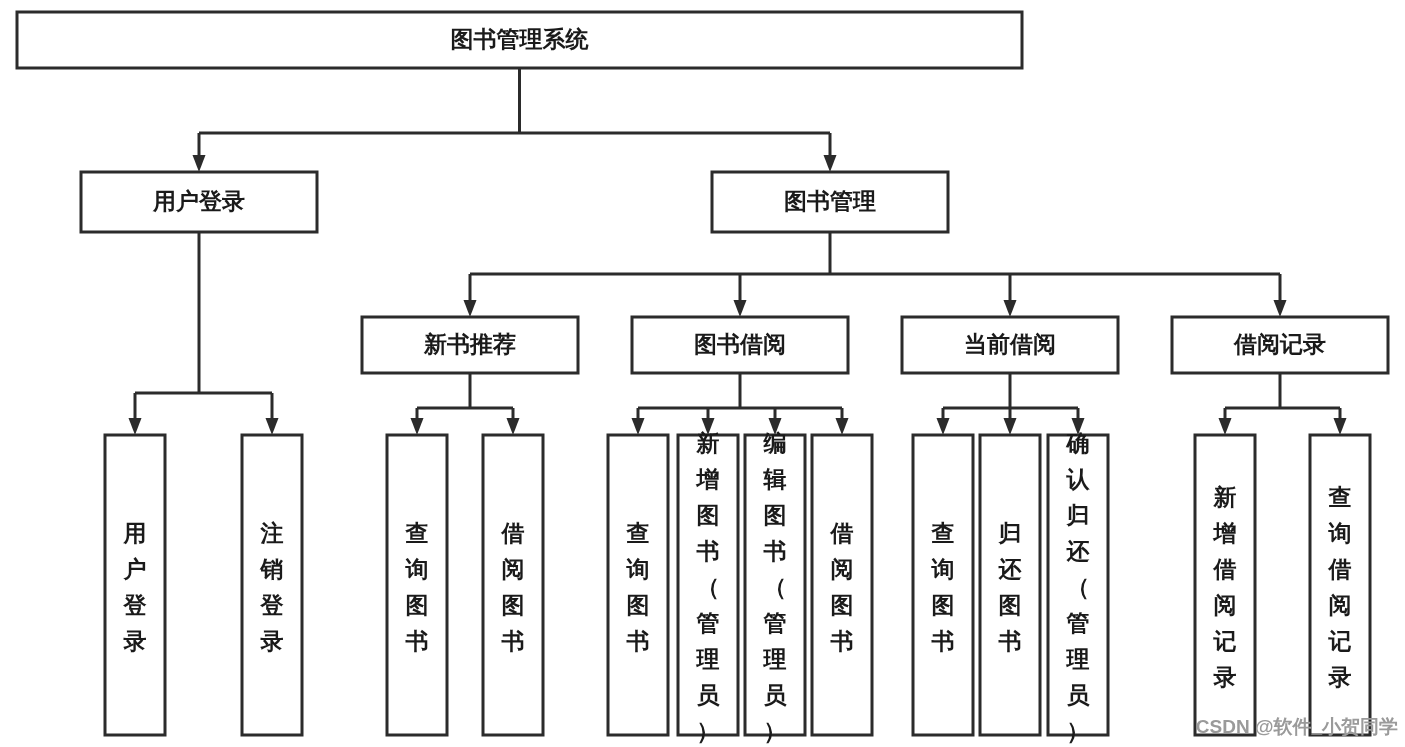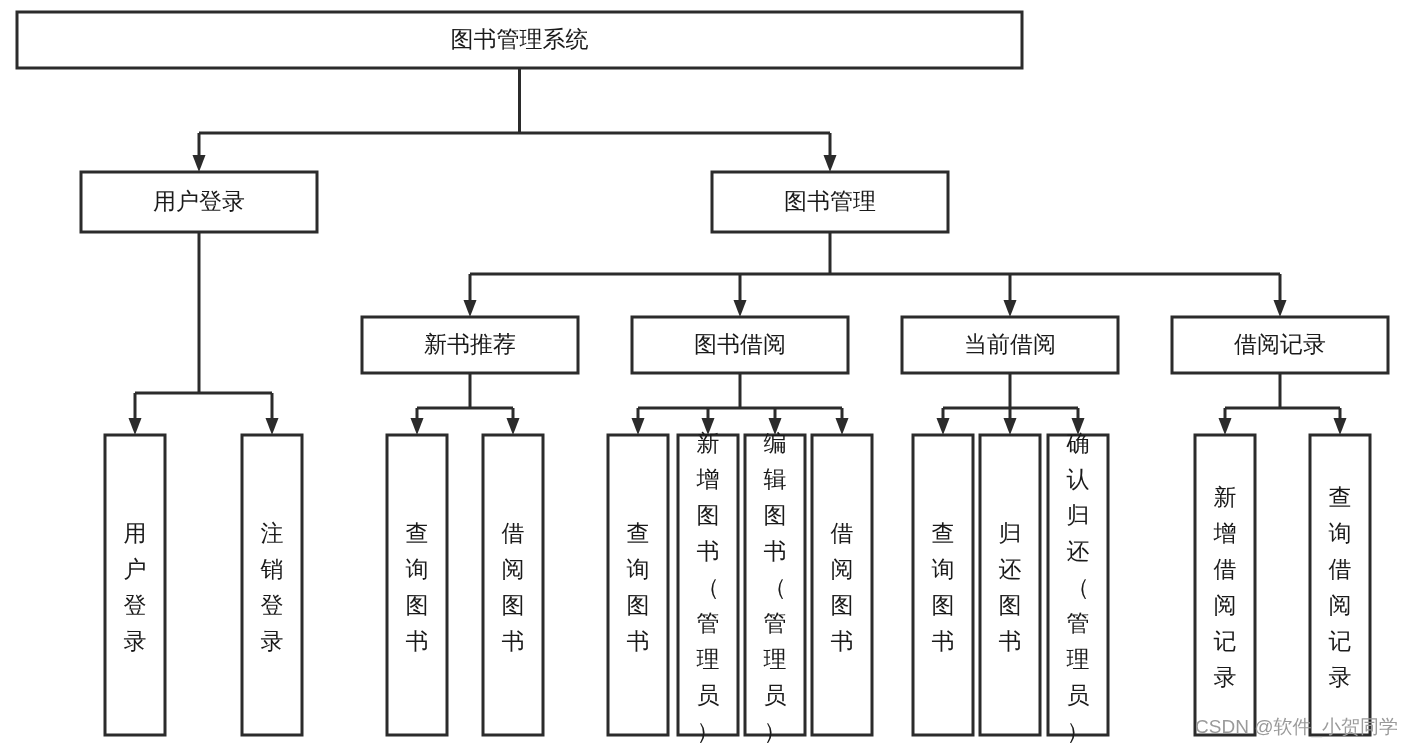--- a/index.html
+++ b/index.html
@@ -12,20 +12,21 @@
     width: 1405px;
     height: 747px;
     font-family: "Liberation Sans", "DejaVu Sans", sans-serif;
     overflow: hidden;
     position: relative;
   }
   #diagram-root {
     position: relative;
     width: 1405px;
     height: 747px;
+    font-weight: bold;
   }
   svg.diagram-canvas {
     position: absolute;
     top: 0;
     left: 0;
     width: 1405px;
     height: 747px;
     display: block;
   }
   .node-box {

